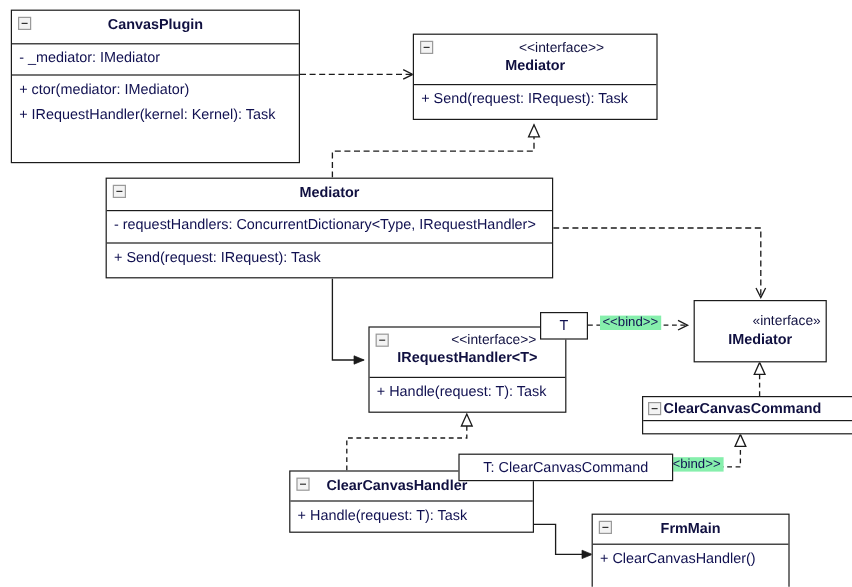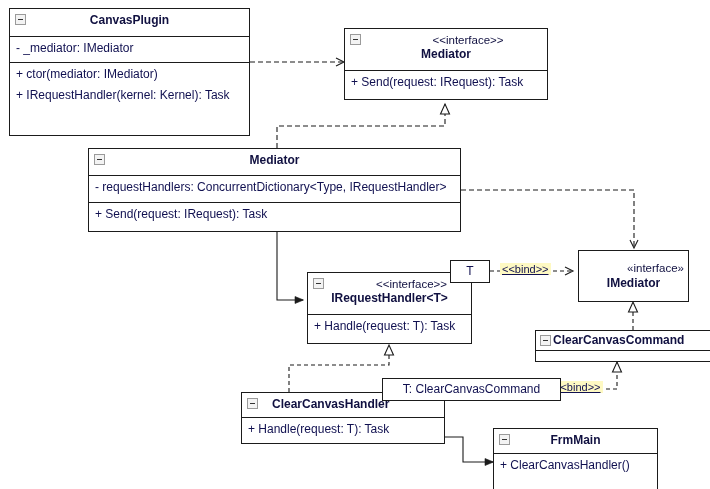--- a/index.html
+++ b/index.html
@@ -38,22 +38,22 @@
     content:"";position:absolute;left:2px;top:4px;width:5px;height:1px;background:#333;
   }
   .minus.inline{position:relative;left:0;top:2px;display:inline-block;margin-right:2px;vertical-align:top;}
 
   .note{
     position:absolute;box-sizing:border-box;border:1px solid #1b1b1b;background:#fff;
     font-size:12px;color:#101050;text-align:center;line-height:1.2;
     display:flex;align-items:center;justify-content:center;z-index:9;
   }
   .edge-label{
-    position:absolute;background:#fef9c3;font-size:11px;color:#101050;
-    padding:0 2px;z-index:8;white-space:nowrap;text-decoration:underline;
+    position:absolute;background:#86efac;font-size:11px;color:#101050;
+    padding:0 2px;z-index:8;white-space:nowrap;
   }
 </style>
 </head>
 <body>
 
 <div id="canvas">
 
   <svg id="edges" viewBox="0 0 710 489" xmlns="http://www.w3.org/2000/svg">
     <defs>
       <marker id="open-arrow" markerWidth="12" markerHeight="12" refX="9" refY="5" orient="auto" markerUnits="userSpaceOnUse">

